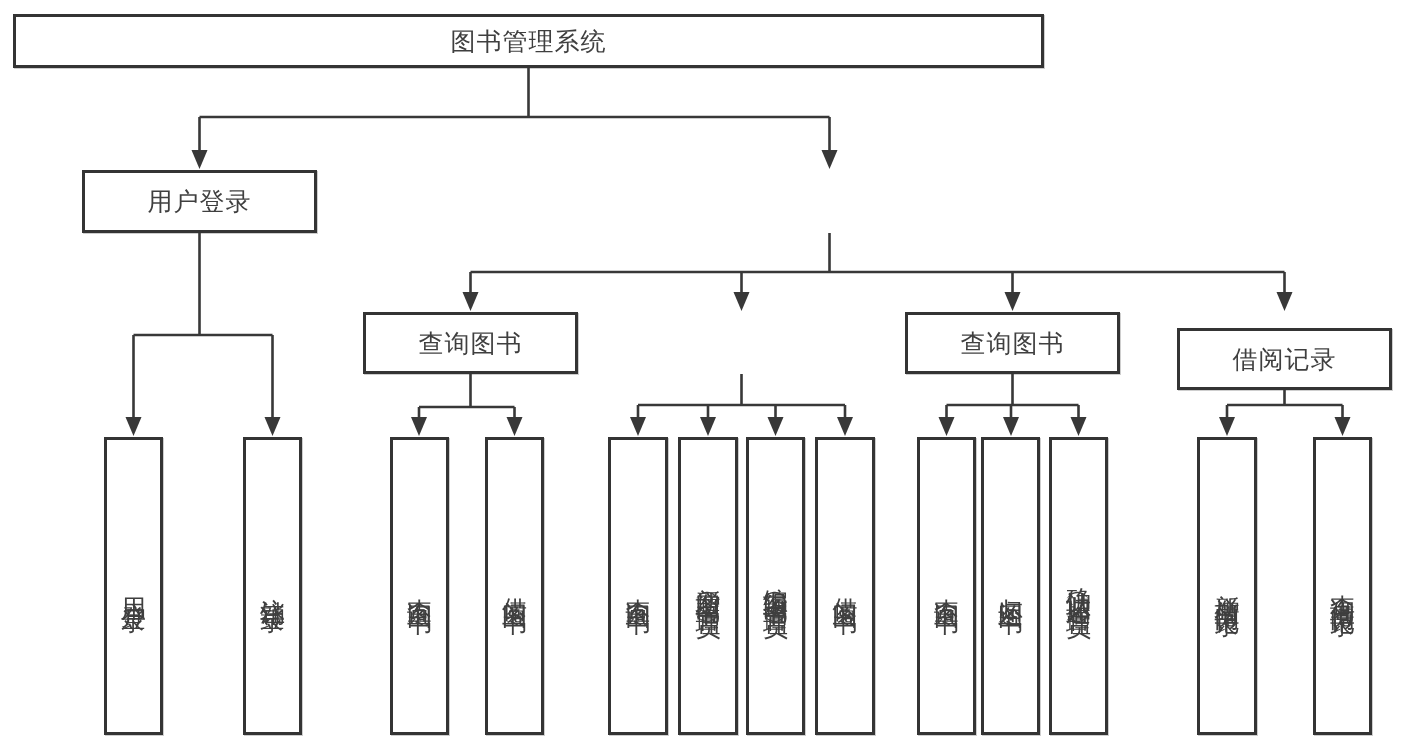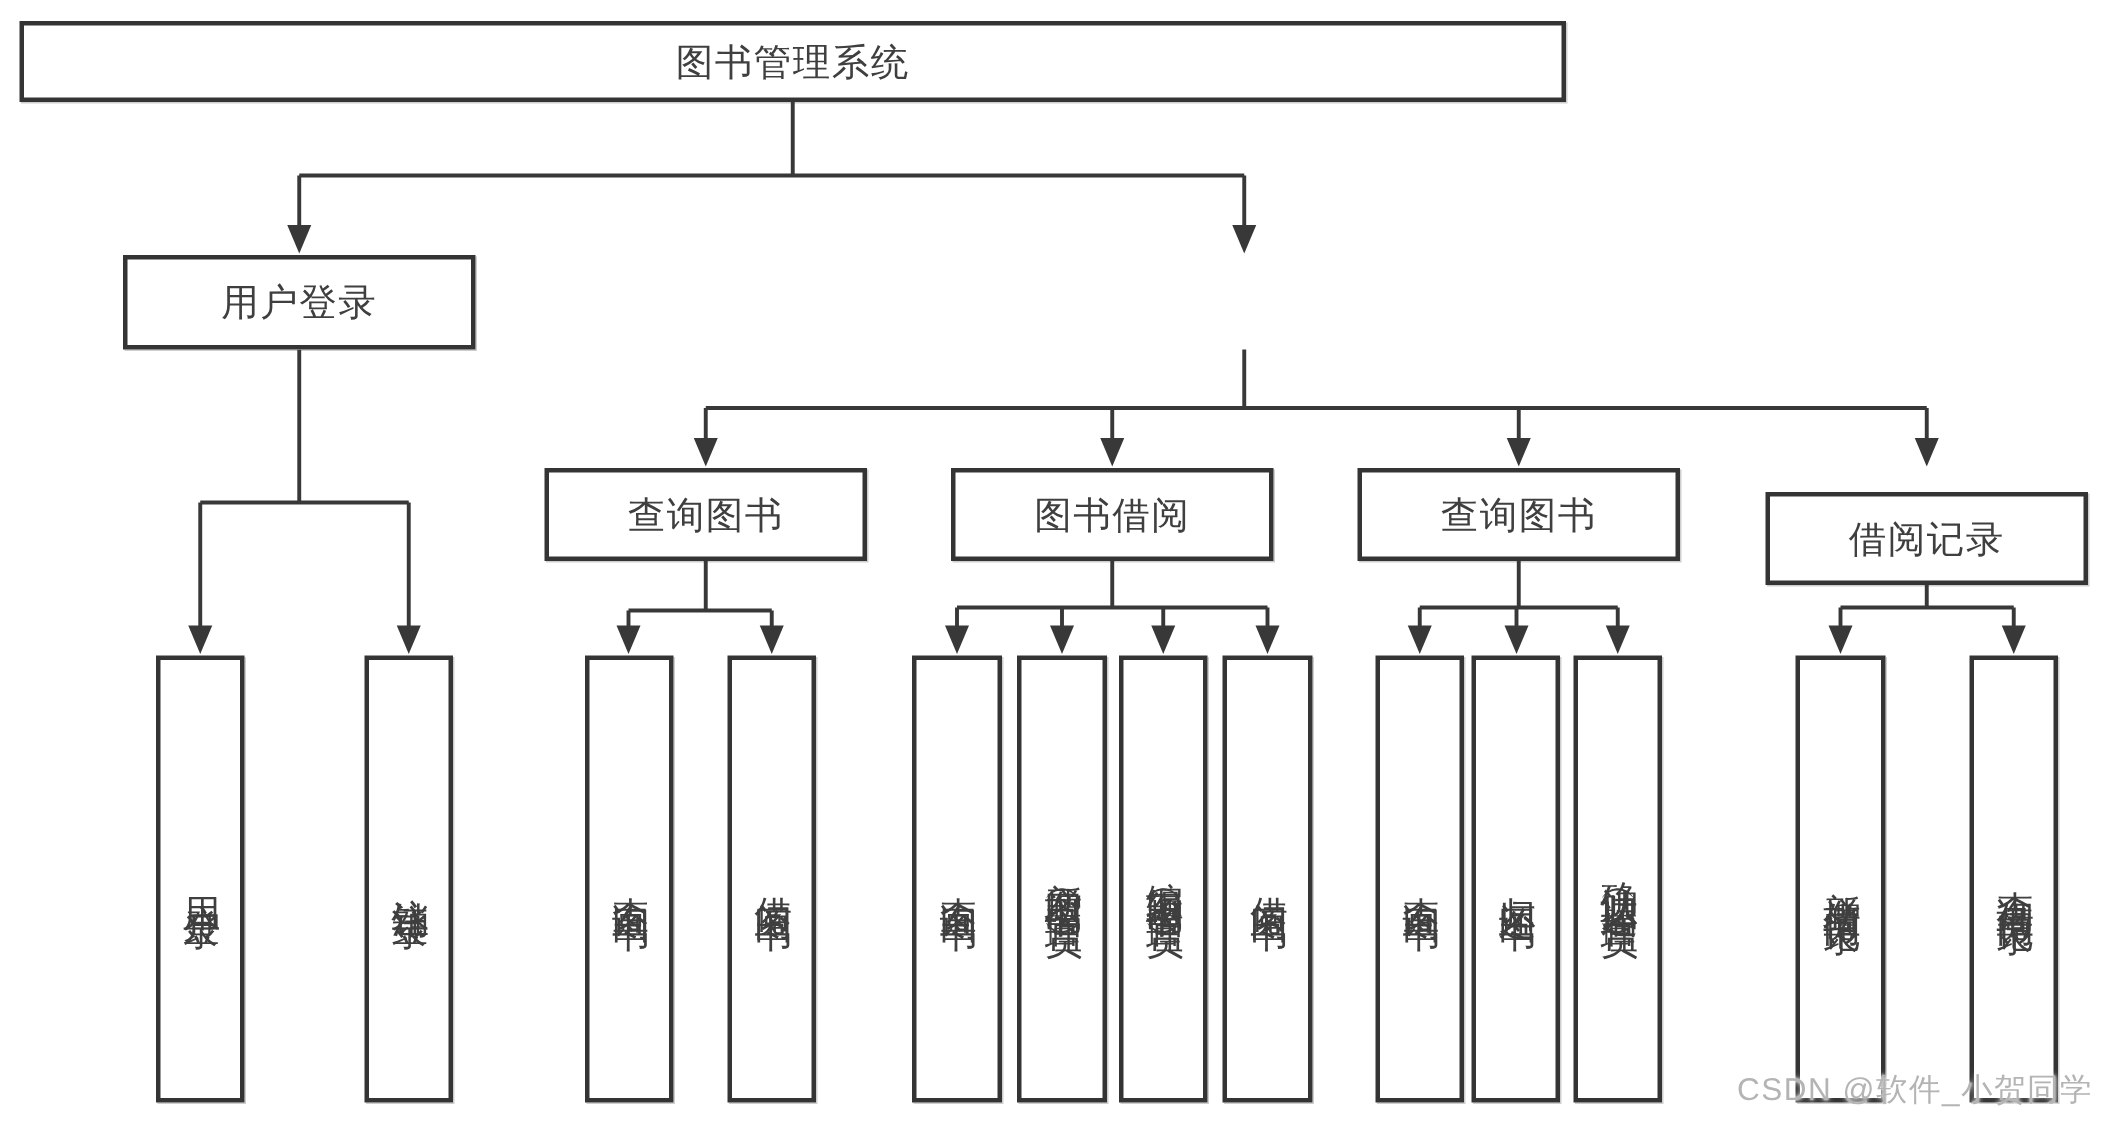--- a/index.html
+++ b/index.html
@@ -83,23 +83,20 @@
     <span class="hlabel">图书管理系统</span>
   </div>
 
   <div class="box n-user-login">
     <span class="hlabel">用户登录</span>
   </div>
 
   <div class="box lvl2 n-newbook">
     <span class="hlabel">查询图书</span>
   </div>
-  <div class="box lvl2 n-borrow">
-    <span class="hlabel">图书借阅</span>
-  </div>
   <div class="box lvl2 n-current">
     <span class="hlabel">查询图书</span>
   </div>
   <div class="box lvl2 n-records">
     <span class="hlabel">借阅记录</span>
   </div>
 
   <div class="box vbox" style="left:104px;">
     <span>用户登录</span>
   </div>
@@ -137,15 +134,14 @@
     <span>确认归还（管理员）</span>
   </div>
 
   <div class="box vbox" style="left:1197px;width:60px;">
     <span>新增借阅记录</span>
   </div>
   <div class="box vbox" style="left:1313px;">
     <span>查询借阅记录</span>
   </div>
 
-  <div class="watermark">CSDN @软件_小贺同学</div>
 
 </div>
 
 </body></html>

